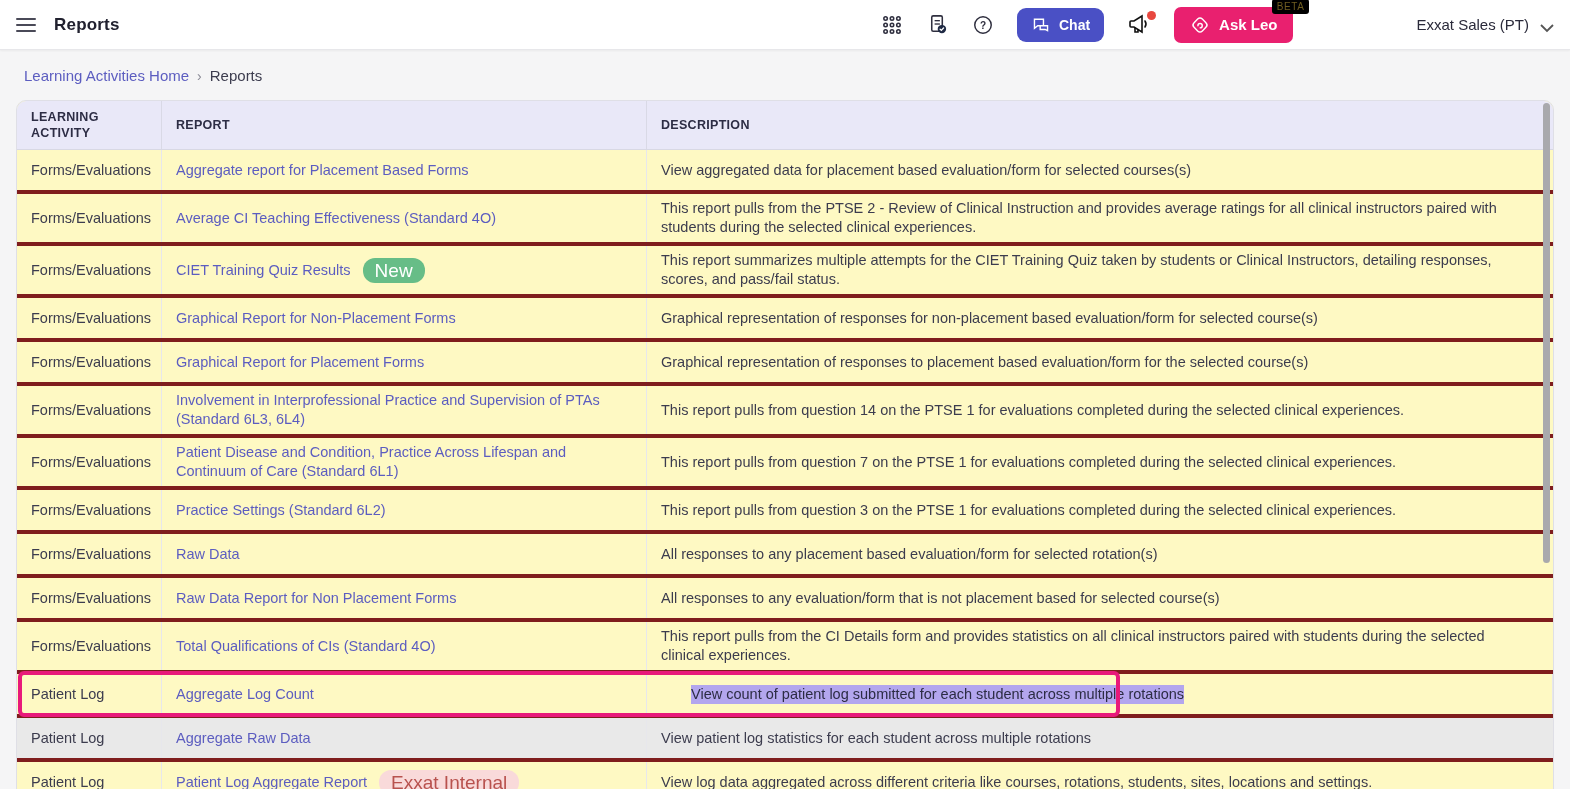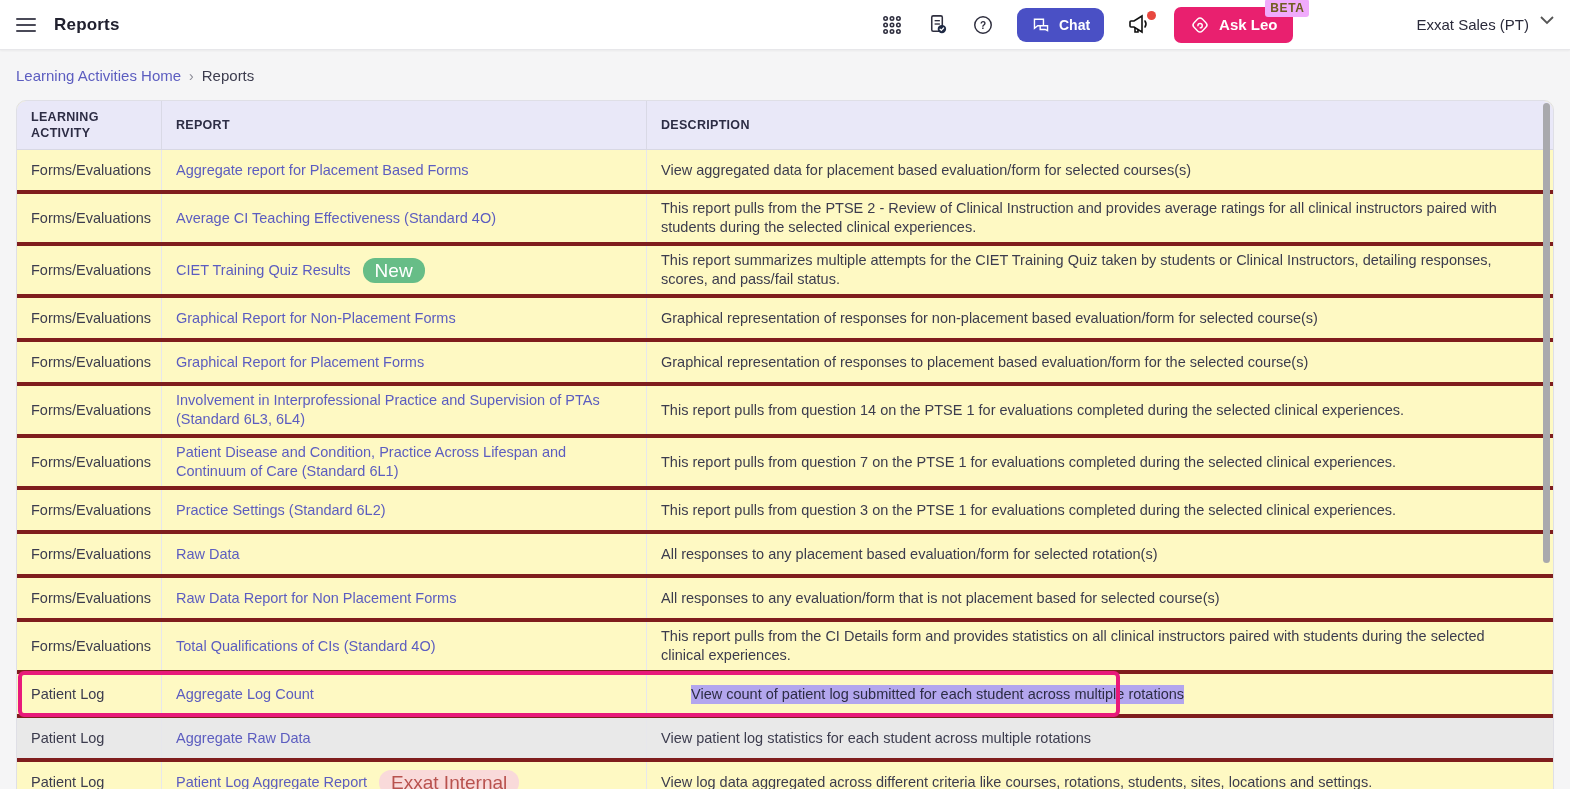--- a/index.html
+++ b/index.html
@@ -32,32 +32,32 @@
   .megaphone-wrap .dot {
     position:absolute; top:-3px; right:-5px; width:9px; height:9px;
     border-radius:50%; background:#e8483f;
   }
   .askleo-btn {
     position:relative; display:flex; align-items:center; gap:9px; background:#e9206f;
     color:#fff; font-weight:700; font-size:15px; padding:8px 16px; border-radius:7px;
     border:none; cursor:pointer; font-family:inherit;
   }
   .beta-badge {
-    position:absolute; top:-8px; right:-16px; background:#f0abfc; color:#6f5d20;
-    font-size:12px; font-weight:700; letter-spacing:.6px; padding:2px 5px; border-radius:3px;
+    position:absolute; top:-8px; right:-16px; background:#000000; color:#6f5d20;
+    font-size:10px; font-weight:400; letter-spacing:.6px; padding:2px 5px; border-radius:3px;
   }
   .account {
-    display:flex; align-items:flex-start; gap:11px; margin-left:100px;
+    display:flex; align-items:flex-end; gap:11px; margin-left:100px;
     font-size:15px; color:#2a2a3a; cursor:pointer;
   }
 
   
   .breadcrumb {
     display:flex; align-items:flex-end; gap:8px;
-    padding:17px 16px 16px; font-size:15px;
+    padding:17px 24px 16px; font-size:15px;
   }
   .breadcrumb a { color:#5c5dc0; text-decoration:none; cursor:pointer; }
   .breadcrumb .sep { color:#8a8a96; font-size:14px; }
   .breadcrumb .current { color:#3c3c4e; }
 
   
   .table-wrap {
     margin:0 16px; position:relative; background:#fef9c3;
     border:1px solid #dfdfe6; border-radius:10px; overflow:hidden; height:784px;
   }

